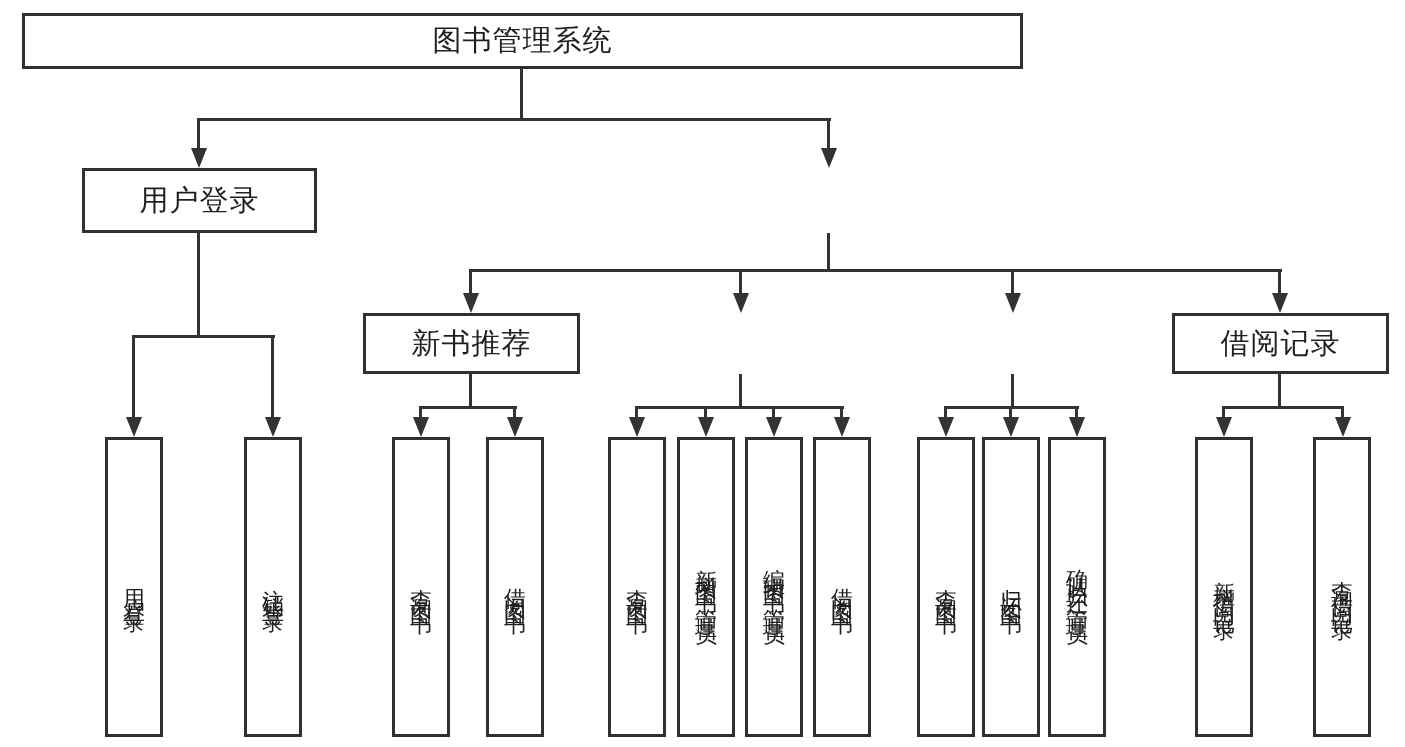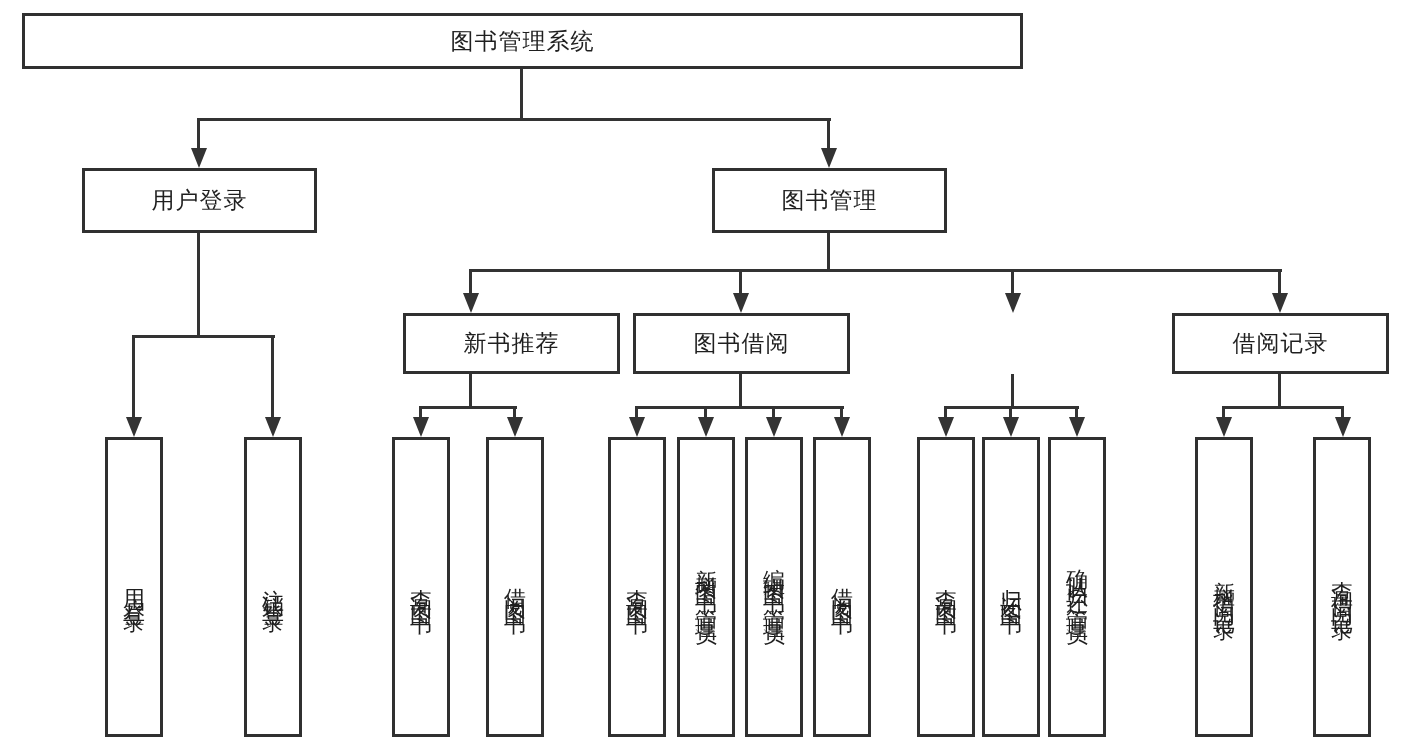--- a/index.html
+++ b/index.html
@@ -20,21 +20,21 @@
     box-sizing: border-box;
     border: 3px solid var(--box_border, #303030);
     background: #ffffff;
     display: flex;
     align-items: center;
     justify-content: center;
     color: var(--text, #1f1f1f);
     z-index: 2;
   }
   .h-box {
-    font-size: 23px;
+    font-size: 29px;
     letter-spacing: 1px;
     white-space: nowrap;
   }
   .v-box {
     writing-mode: vertical-rl;
     text-orientation: mixed;
     font-size: 22px;
     letter-spacing: 8px;
     line-height: 1;
     padding: 8px 0;
@@ -65,24 +65,22 @@
   }
 </style>
 </head>
 <body>
 
 <div class="canvas">
 
   <div class="box h-box" style="left:22px; top:13px; width:1001px; height:56px;">图书管理系统</div>
 
   <div class="box h-box" style="left:82px; top:168px; width:235px; height:65px;">用户登录</div>
-  <div class="box h-box" style="left:712px; top:168px; width:235px; height:65px;">图书管理</div>
 
-  <div class="box h-box" style="left:363px; top:313px; width:217px; height:61px;margin-left:40px;">新书推荐</div>
-  <div class="box h-box" style="left:633px; top:313px; width:217px; height:61px;">图书借阅</div>
+  <div class="box h-box" style="left:363px; top:313px; width:217px; height:61px;">新书推荐</div>
   <div class="box h-box" style="left:1172px; top:313px; width:217px; height:61px;">借阅记录</div>
 
   <div class="box v-box" style="left:105px; top:437px; width:58px; height:300px;">用户登录</div>
   <div class="box v-box" style="left:244px; top:437px; width:58px; height:300px;">注销登录</div>
 
   <div class="box v-box" style="left:392px; top:437px; width:58px; height:300px;">查询图书</div>
   <div class="box v-box" style="left:486px; top:437px; width:58px; height:300px;">借阅图书</div>
 
   <div class="box v-box" style="left:608px; top:437px; width:58px; height:300px;">查询图书</div>
   <div class="box v-box" style="left:677px; top:437px; width:58px; height:300px;">新增图书（管理员）</div>

